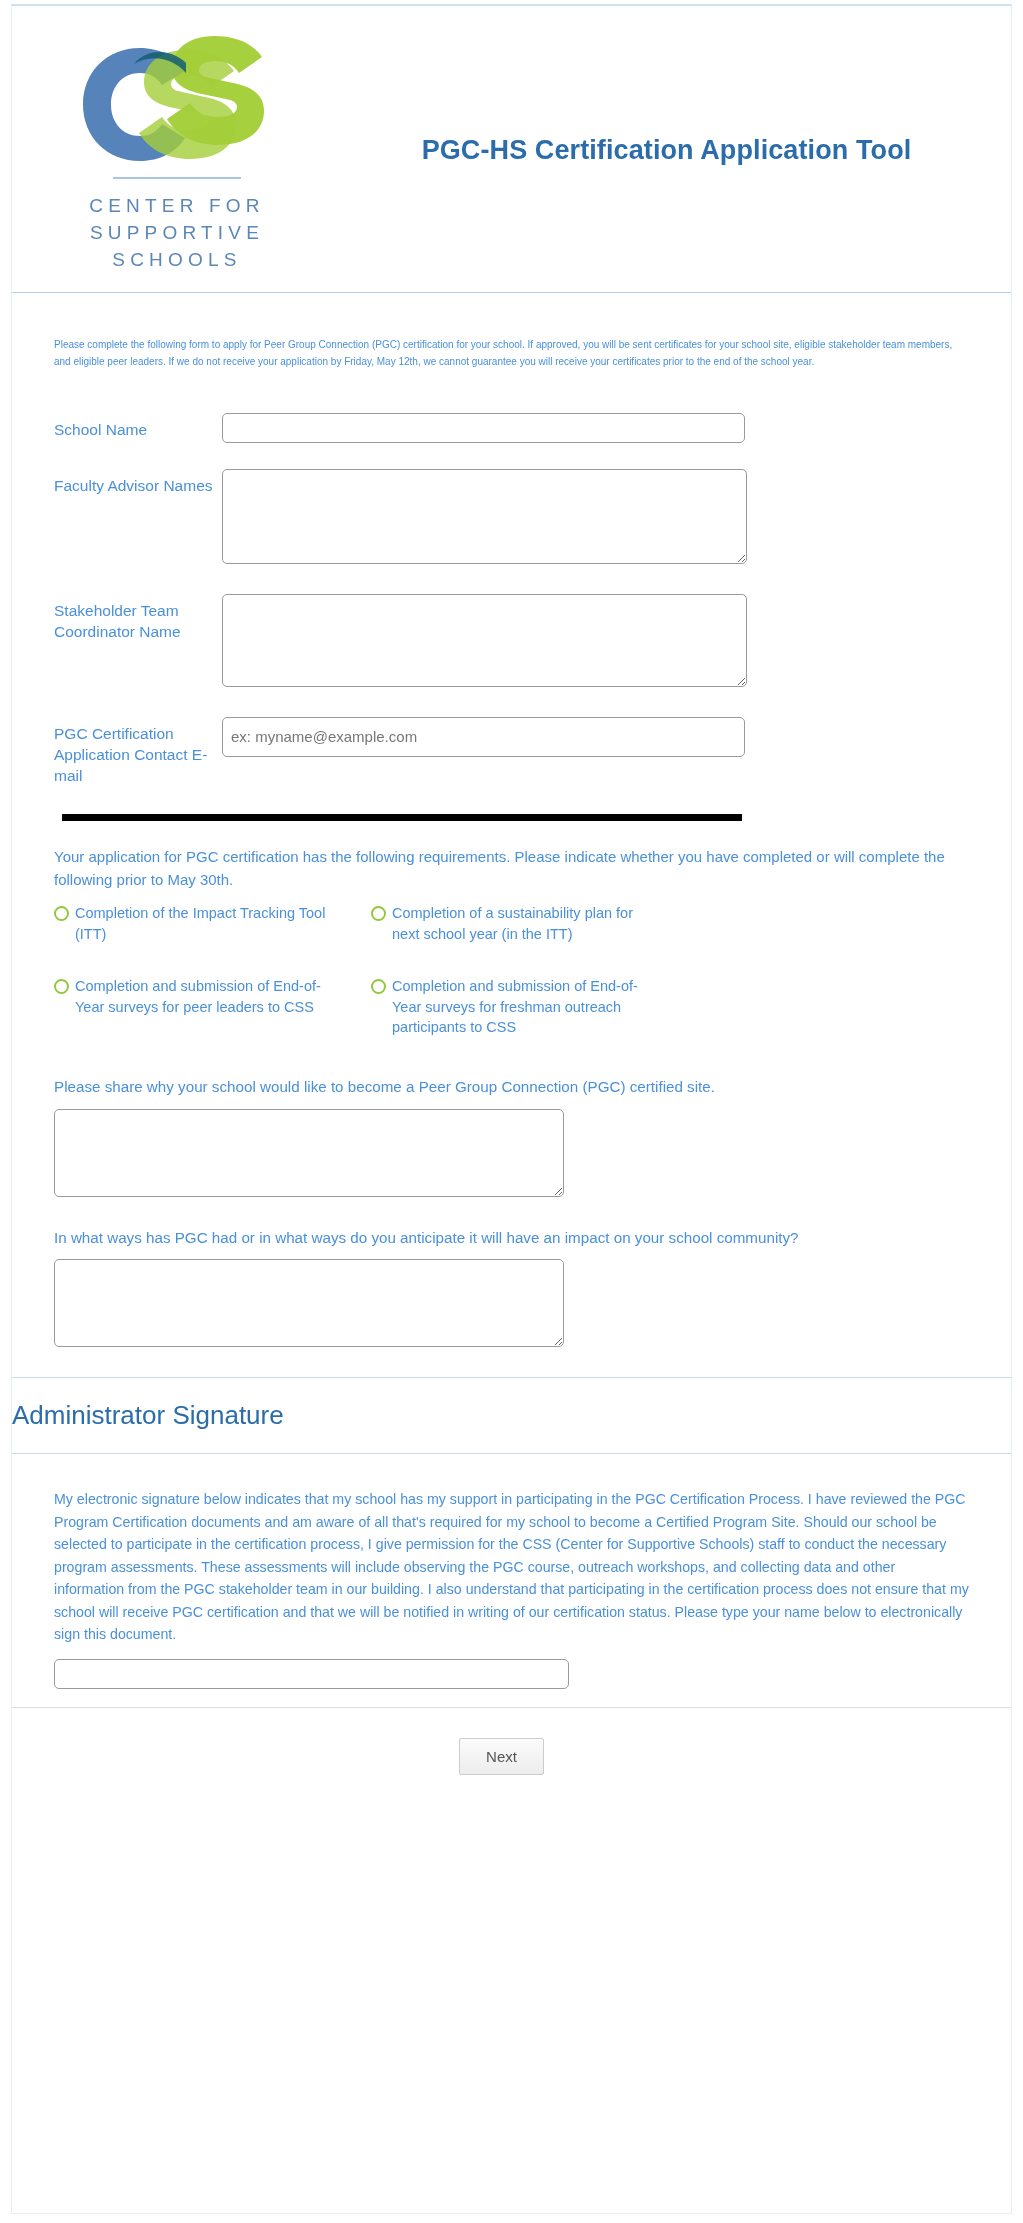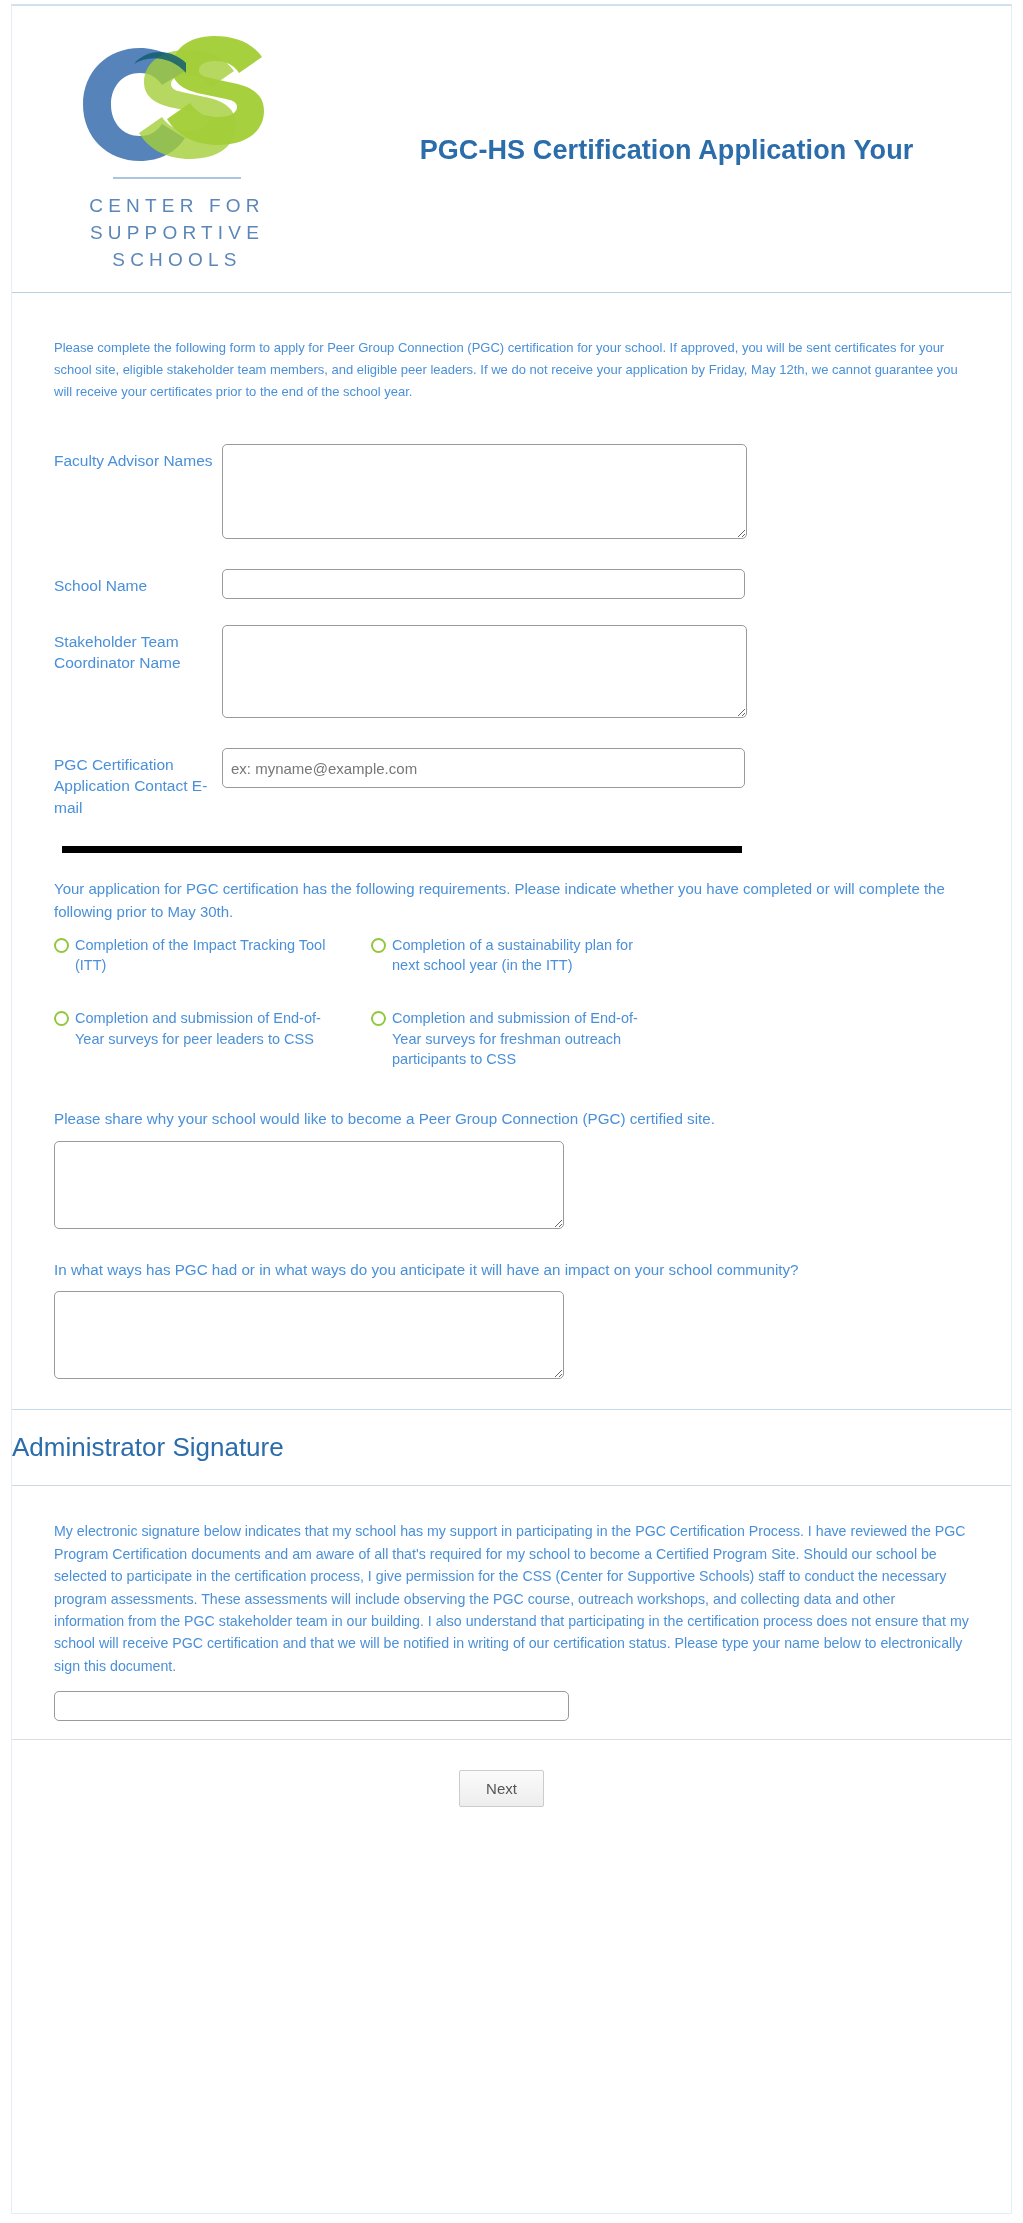--- a/index.html
+++ b/index.html
@@ -83,21 +83,21 @@
     margin: 0;
     letter-spacing: 0.1px;
   }
 
   
   .body-area {
     padding: 44px 42px 0 42px;
   }
   .intro {
     color: #4a90d9;
-    font-size: 13px;
+    font-size: 10px;
     line-height: 1.68;
     max-width: 925px;
     margin: 0 0 42px 0;
   }
 
   .field-row {
     display: flex;
     align-items: flex-start;
     margin-bottom: 26px;
   }
@@ -254,41 +254,41 @@
           </svg>
         </div>
         <div class="logo-text">
           <div class="logo-rule"></div>
           <span class="logo-line">CENTER FOR</span>
           <span class="logo-line">SUPPORTIVE</span>
           <span class="logo-line">SCHOOLS</span>
         </div>
       </div>
       <div class="title-block">
-        <h1 class="form-title">PGC-HS Certification Application Your</h1>
+        <h1 class="form-title">PGC-HS Certification Application Tool</h1>
       </div>
     </div>
 
     <div class="body-area">
 
       <p class="intro">Please complete the following form to apply for Peer Group Connection (PGC) certification for your school. If approved, you will be sent certificates for your school site, eligible stakeholder team members, and eligible peer leaders. If we do not receive your application by Friday, May 12th, we cannot guarantee you will receive your certificates prior to the end of the school year.</p>
+
+      
+      <div class="field-row">
+        <div class="field-label">School Name</div>
+        <div class="field-control">
+          <input type="text" class="inp-school" placeholder="" style="">
+        </div>
+      </div>
 
       
       <div class="field-row">
         <div class="field-label">Faculty Advisor Names</div>
         <div class="field-control">
           <textarea class="ta-advisor" placeholder="" style=""></textarea>
-        </div>
-      </div>
-
-      
-      <div class="field-row">
-        <div class="field-label">School Name</div>
-        <div class="field-control">
-          <input type="text" class="inp-school" placeholder="" style="">
         </div>
       </div>
 
       
       <div class="field-row">
         <div class="field-label">Stakeholder Team Coordinator Name</div>
         <div class="field-control">
           <textarea class="ta-coordinator" placeholder="" style=""></textarea>
         </div>
       </div>

